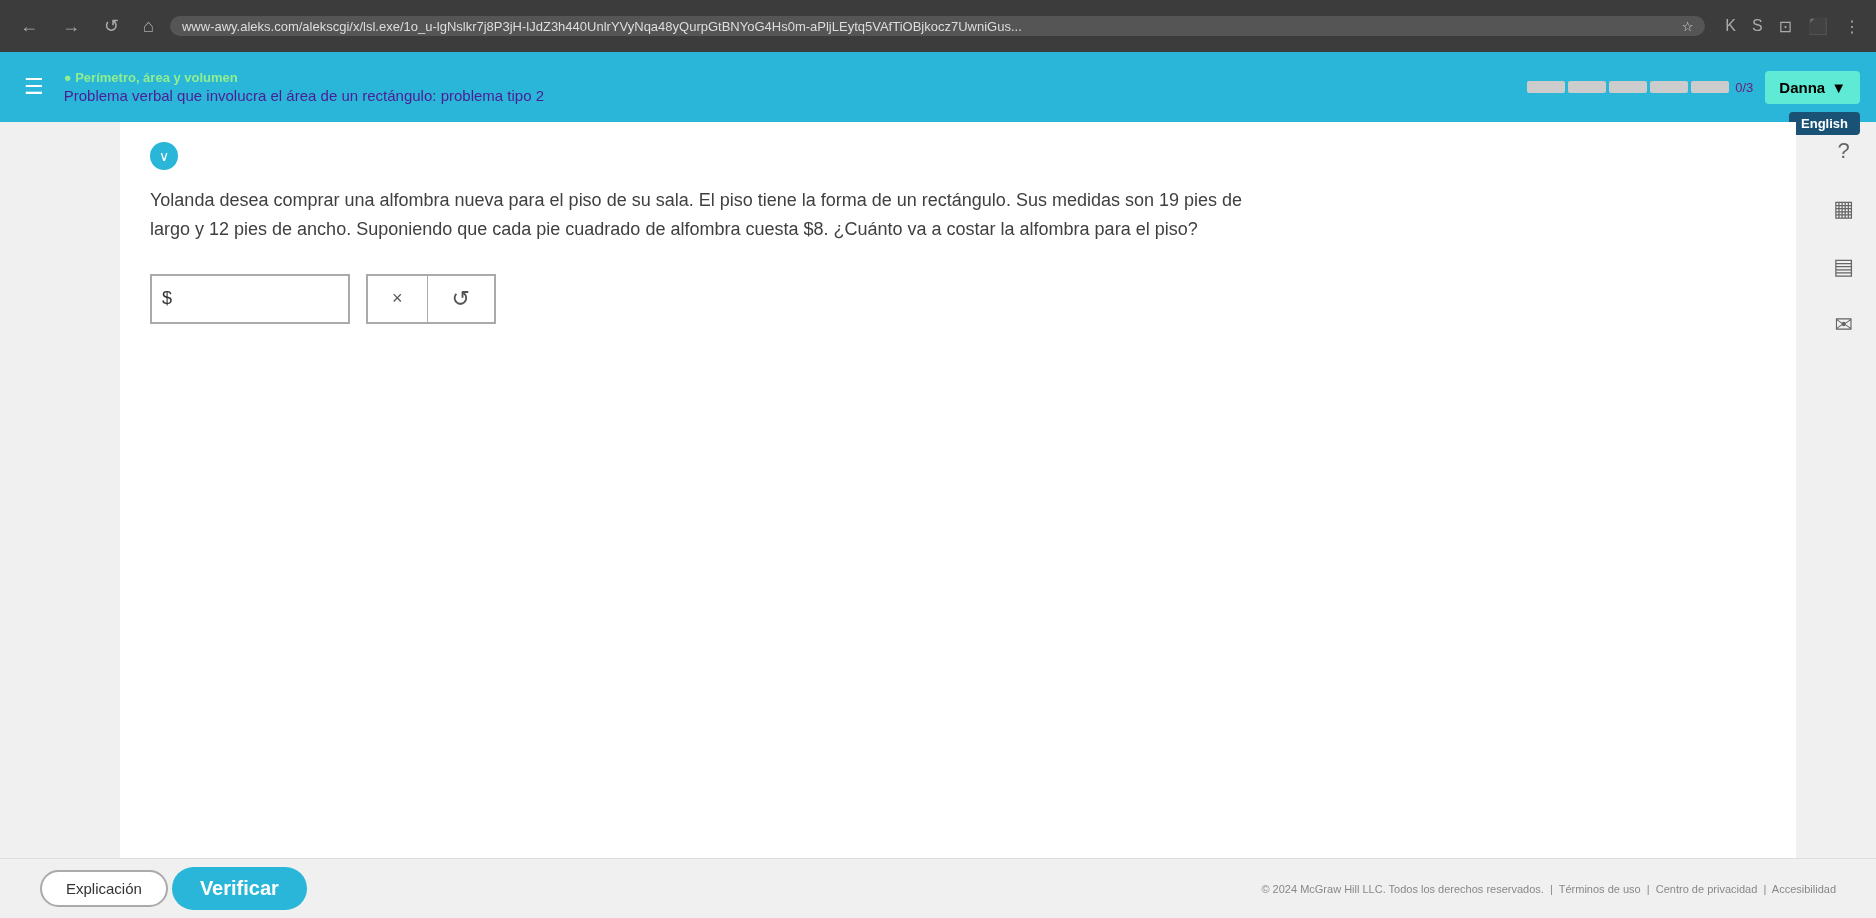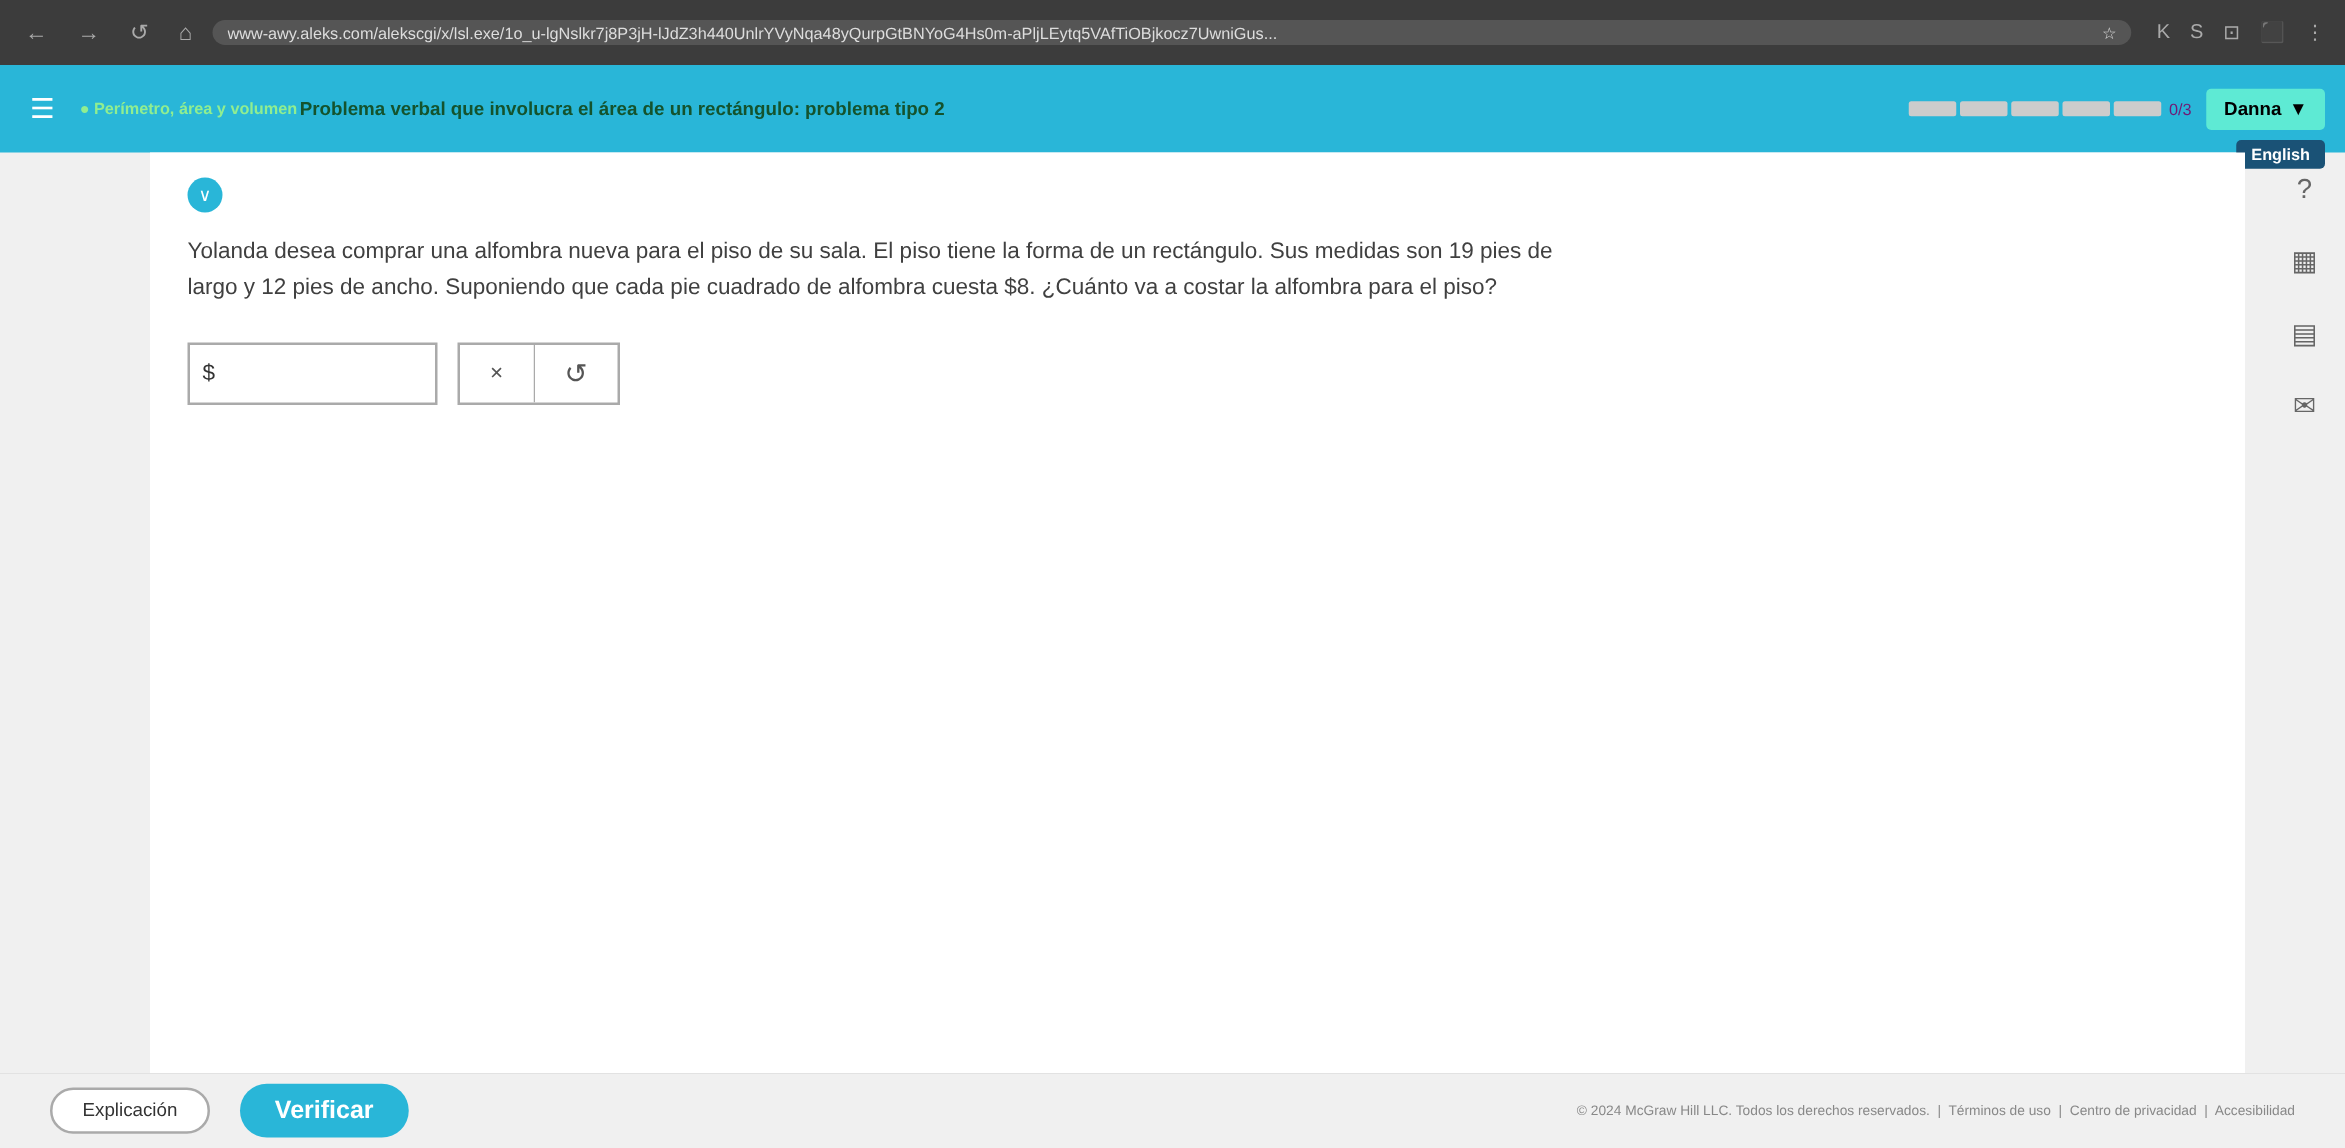--- a/index.html
+++ b/index.html
@@ -82,32 +82,32 @@
     .hamburger-btn {
       background: none;
       border: none;
       cursor: pointer;
       color: white;
       font-size: 22px;
       padding: 4px 8px;
     }
     .topic-info {
       display: flex;
-      flex-direction: row;
+      flex-direction: column;
       gap: 2px;
     }
     .topic-category {
       color: #90ee90;
       font-size: 13px;
       font-weight: bold;
     }
     .topic-title {
-      color: #14532d;
+      color: #4c1d95;
       font-size: 15px;
-      font-weight: 700;
+      font-weight: 400;
     }
     .top-bar-right {
       margin-left: auto;
       display: flex;
       align-items: center;
       gap: 12px;
     }
     .progress-bar-container {
       display: flex;
       align-items: center;
@@ -269,21 +269,21 @@
       position: fixed;
       bottom: 0;
       left: 0;
       right: 0;
       background: #f0f0f0;
       border-top: 1px solid #ddd;
       height: 60px;
       display: flex;
       align-items: center;
       padding: 0 40px;
-      gap: 24px;
+      gap: 4px;
     }
 
     .explain-btn {
       background: white;
       border: 2px solid #aaa;
       border-radius: 24px;
       padding: 8px 24px;
       font-size: 15px;
       cursor: pointer;
       color: #333;

